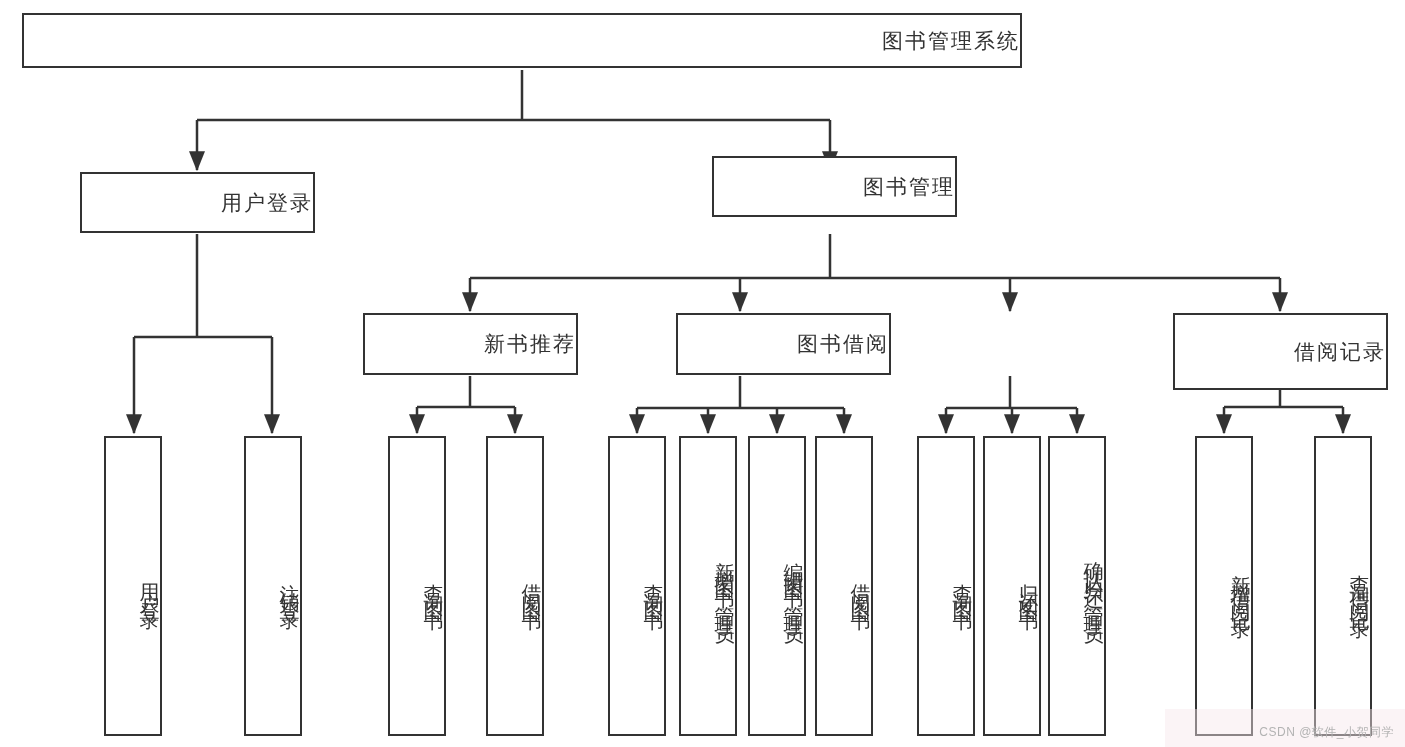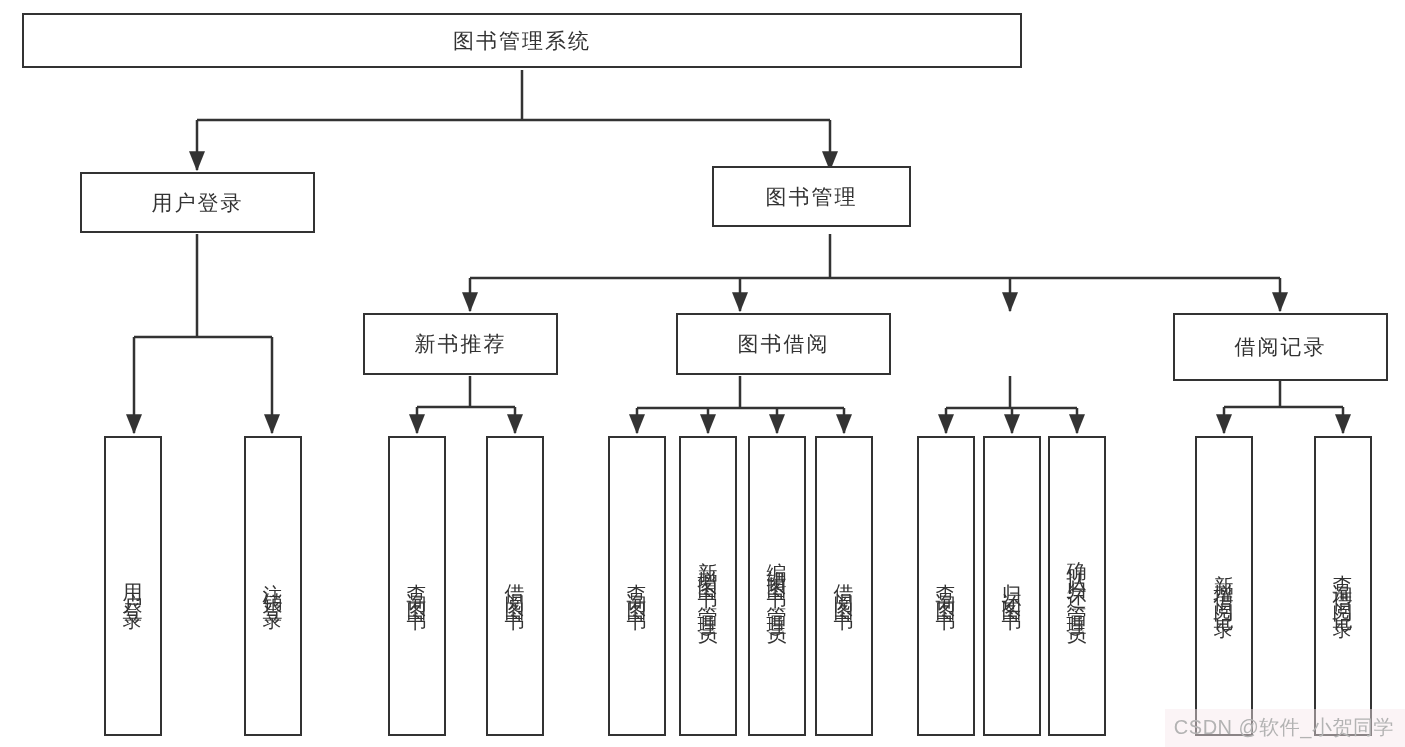--- a/index.html
+++ b/index.html
@@ -31,21 +31,21 @@
   }
   .arrowhead-shape { fill: var(--line); stroke: none; }
   .node {
     position: absolute;
     z-index: 2;
     border: 2px solid var(--line);
     background: #ffffff;
     color: var(--text);
     display: flex;
     align-items: center;
-    justify-content: center;
+    justify-content: flex-end;
   }
   .h-label {
     font-size: 21px;
     letter-spacing: 2px;
     white-space: nowrap;
   }
   .v-label {
     writing-mode: vertical-rl;
     text-orientation: mixed;
     font-size: 20px;
@@ -61,21 +61,21 @@
     opacity: 0.45;
     z-index: 3;
     pointer-events: none;
   }
   .watermark {
     position: absolute;
     right: 11px;
     bottom: 6px;
     z-index: 4;
     color: var(--wm);
-    font-size: 20px;
+    font-size: 12px;
     letter-spacing: 0.5px;
     white-space: nowrap;
   }
 </style>
 </head>
 <body>
 
 <div class="canvas">
 
   <svg class="wires" viewBox="0 0 1405 747" xmlns="http://www.w3.org/2000/svg">
@@ -115,31 +115,31 @@
     <path class="wire" marker-end="url(#ah)" d="M1343,407 L1343,433"></path>
   </svg>
 
   <div class="node" style="left:22px; top:13px; width:1000px; height:55px;">
     <span class="h-label">图书管理系统</span>
   </div>
 
   <div class="node" style="left:80px; top:172px; width:235px; height:61px;">
     <span class="h-label">用户登录</span>
   </div>
-  <div class="node" style="left:712px; top:166px; width:199px; height:61px;">
+  <div class="node" style="left:712px; top:156px; width:245px; height:61px;">
     <span class="h-label">图书管理</span>
   </div>
 
-  <div class="node" style="left:363px; top:313px; width:195px; height:62px;">
+  <div class="node" style="left:363px; top:313px; width:215px; height:62px;">
     <span class="h-label">新书推荐</span>
   </div>
   <div class="node" style="left:632px; top:313px; width:215px; height:62px;margin-left:44px;">
     <span class="h-label">图书借阅</span>
   </div>
-  <div class="node" style="left:1173px; top:313px; width:215px; height:68px;">
+  <div class="node" style="left:1173px; top:313px; width:215px; height:77px;">
     <span class="h-label">借阅记录</span>
   </div>
 
   <div class="node" style="left:104px; top:436px; width:58px; height:300px;">
     <span class="v-label">用户登录</span>
   </div>
   <div class="node" style="left:244px; top:436px; width:58px; height:300px;">
     <span class="v-label">注销登录</span>
   </div>
   <div class="node" style="left:388px; top:436px; width:58px; height:300px;">

